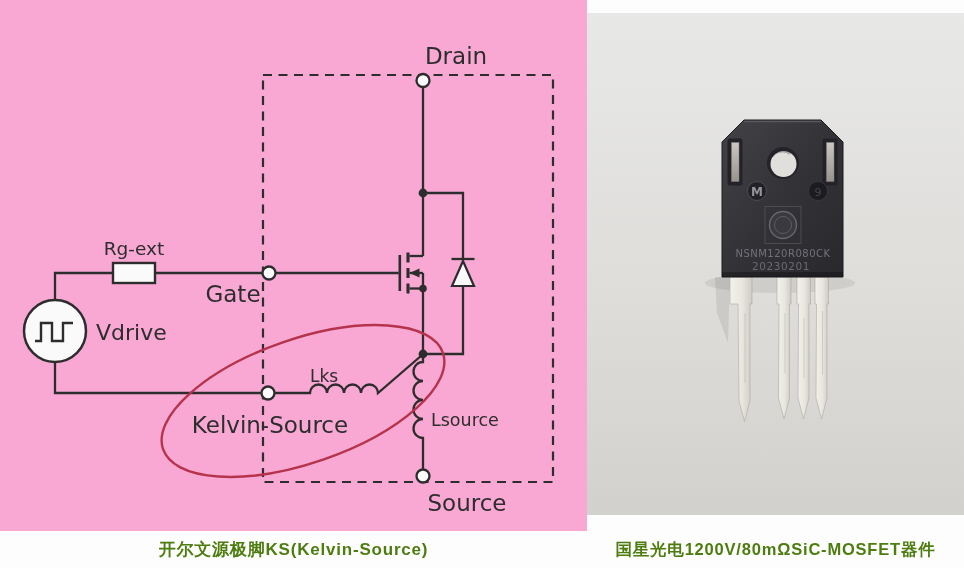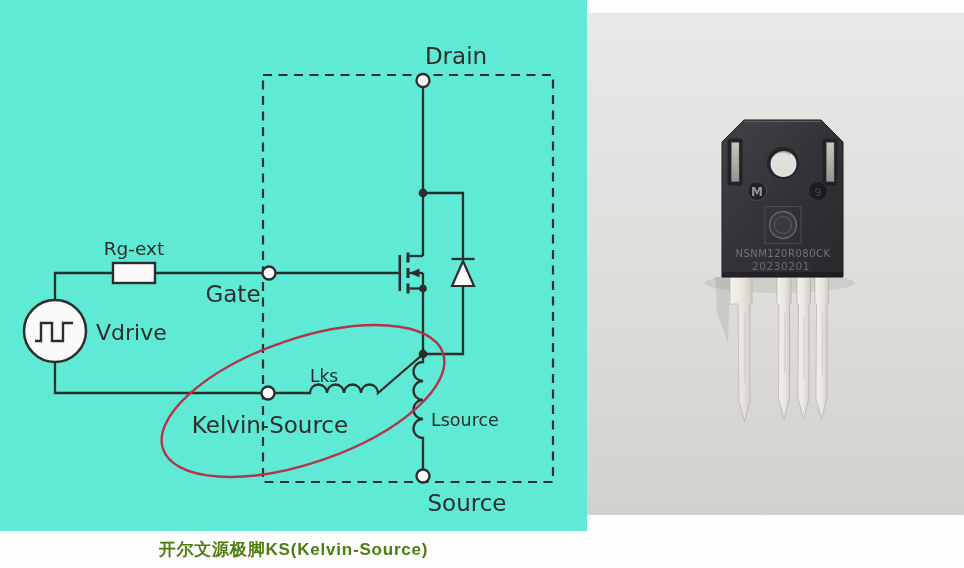--- a/index.html
+++ b/index.html
@@ -1,20 +1,20 @@
 <!DOCTYPE html>
 <html><head>
 <meta charset="utf-8">
 <style>
   html,body{margin:0;padding:0;background:#ffffff;}
   #stage{
     position:relative;width:964px;height:568px;background:#fdfdfd;
     overflow:hidden;font-family:"DejaVu Sans","Liberation Sans",sans-serif;
   }
-  #diagram-panel{position:absolute;left:0;top:0;width:587px;height:531px;background:#5eead4;}
+  #diagram-panel{position:absolute;left:0;top:0;width:587px;height:531px;background:#f9a8d4;}
   #circuit-svg{position:absolute;left:0;top:0;}
   #photo-panel{position:absolute;left:587px;top:13px;width:377px;height:502px;}
   .caption{
     position:absolute;top:531px;height:37px;display:flex;align-items:center;justify-content:center;
     font-family:"Liberation Sans",sans-serif;font-weight:bold;font-size:17px;
     color:#4d7c0f;letter-spacing:0.8px;white-space:nowrap;
   }
   #caption-left{left:0;width:587px;}
   #caption-right{left:587px;width:377px;font-size:16.5px;}
   text{font-family:"DejaVu Sans","Liberation Sans",sans-serif;}
@@ -164,13 +164,14 @@
         <circle cx="196" cy="212" r="13.5" fill="#3a393f" stroke="#67666d" stroke-width="1.4"></circle>
         <circle cx="196" cy="212" r="8.5" fill="none" stroke="#5b5a61" stroke-width="1"></circle>
       </g>
 
       <text x="196" y="243.5" text-anchor="middle" font-size="10" letter-spacing="0.5" fill="#73727a">NSNM120R080CK</text>
       <text x="194" y="256.5" text-anchor="middle" font-size="10.5" letter-spacing="0.6" fill="#6b6a72">20230201</text>
     </svg>
   </div>
 
   <div id="caption-left" class="caption">开尔文源极脚KS(Kelvin-Source)</div>
+  <div id="caption-right" class="caption">国星光电1200V/80mΩSiC-MOSFET器件</div>
 </div>
 
 </body></html>

